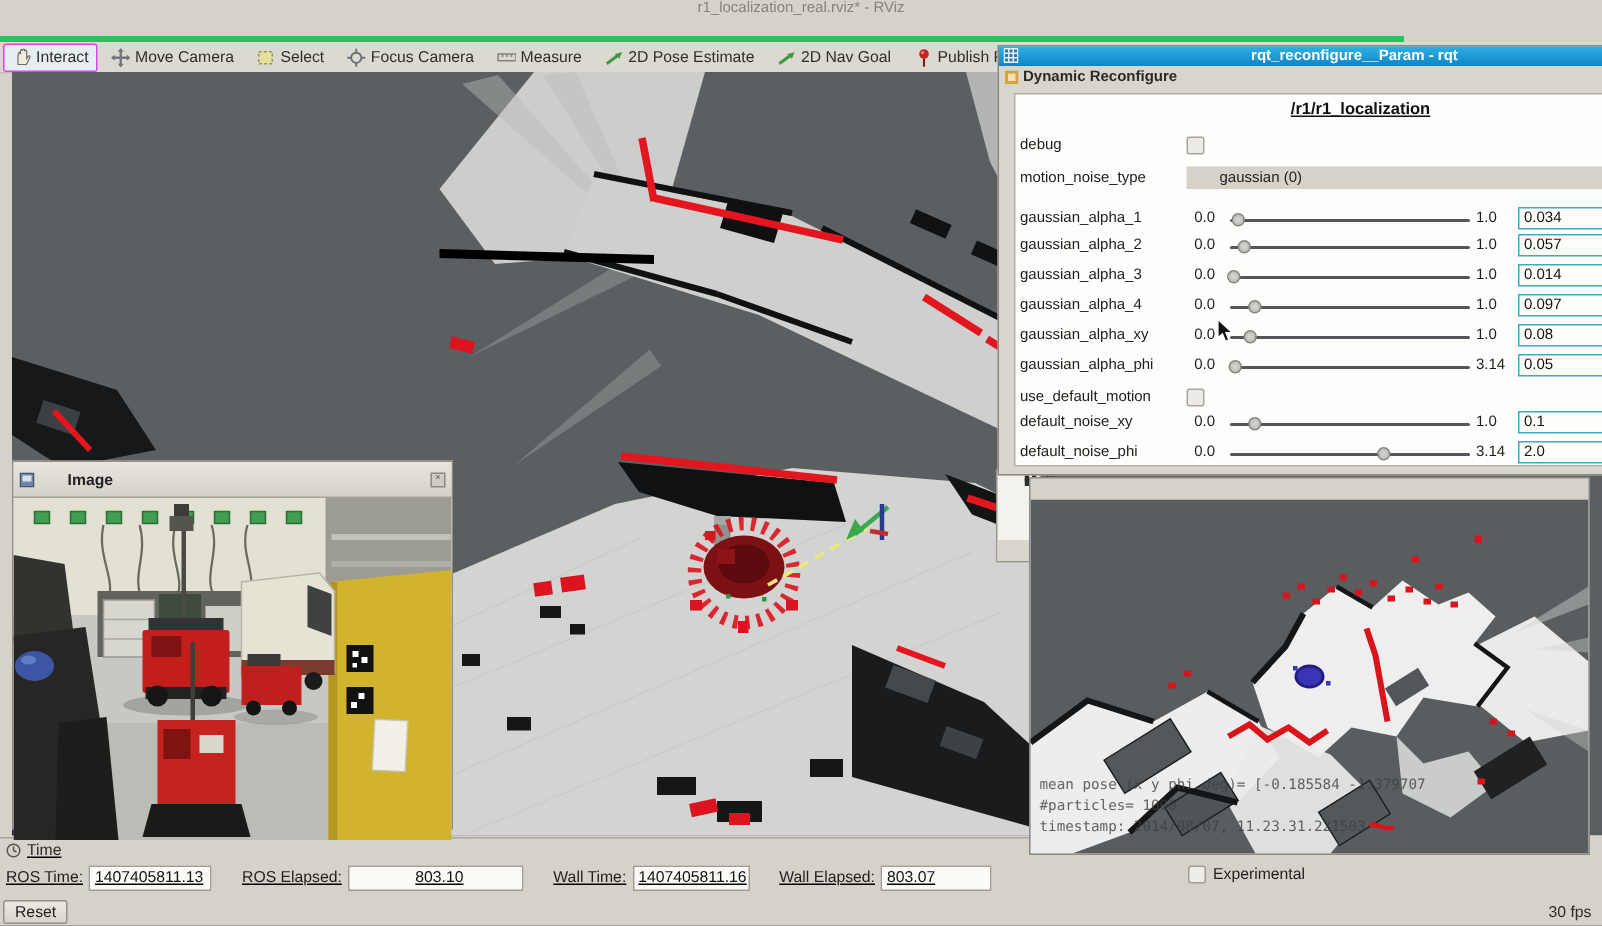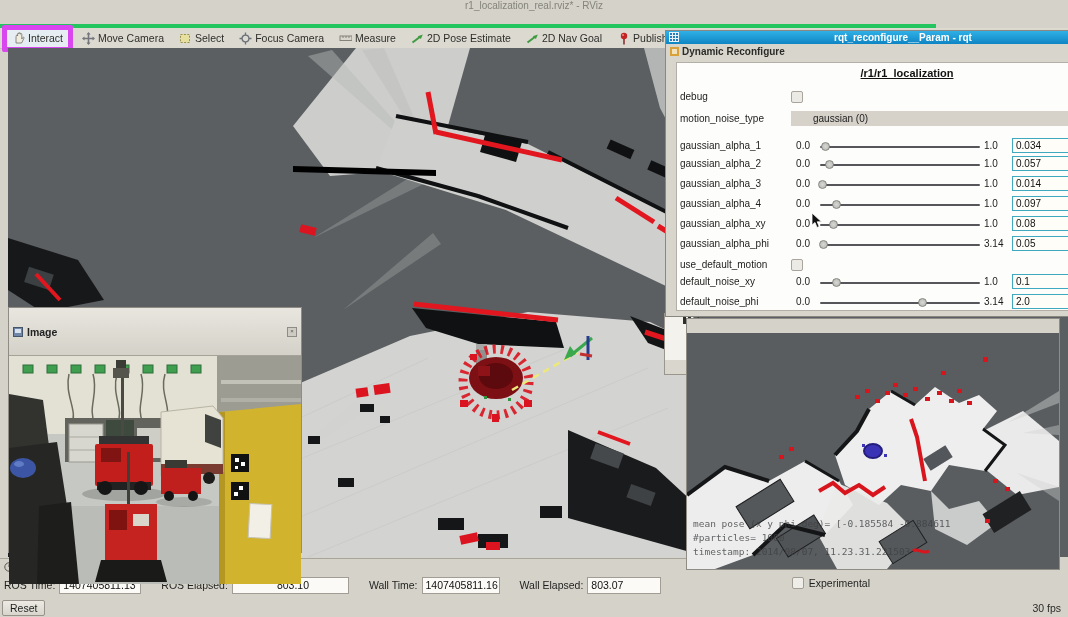--- a/index.html
+++ b/index.html
@@ -9,29 +9,29 @@
   
   .rviz-titlebar{position:absolute;left:0;top:0;width:1068px;height:12px;
     background:#d5d2ca;color:#84847b;font-size:10px;text-align:center;line-height:12px;}
   .menubar{position:absolute;left:0;top:24px;width:936px;height:16px;background:#22c55e;}
   .menu-item{display:inline-block;padding:0 9px;font-size:11.5px;color:#1f1f1d;line-height:16px;cursor:default;}
   .menu-item .u{text-decoration:underline;}
   .toolbar{position:absolute;left:0;top:28px;width:1068px;height:20px;background:#dcd9d1;
     border-bottom:1px solid #c2bfb7;display:flex;align-items:center;padding-left:2px;}
   .tb-btn{display:flex;align-items:center;gap:3px;height:17px;padding:0 5px;margin-right:3px;
     font-size:10.5px;color:#2e2e2a;border:1px solid transparent;border-radius:2px;}
-  .tb-btn.active{border:5px solid #d946ef;background:#e7eef3;}
+  .tb-btn.active{border:1px solid #d946ef;background:#e7eef3;}
   .tb-icon{display:inline-flex;width:13px;height:13px;align-items:center;justify-content:center;}
   
   #viewport{position:absolute;left:8px;top:48px;width:1060px;height:509px;z-index:1;}
   
   #image-panel{position:absolute;left:8px;top:307px;width:294px;height:246px;z-index:3;
     background:#d9d6ce;border:1px solid #8f8c85;box-sizing:border-box;}
   #image-panel .ptitle{height:15px;background:linear-gradient(#e9e6df,#d4d1c9);
-    display:flex;align-items:center;padding:16px 4px;border-bottom:1px solid #a5a29a;}
+    display:flex;align-items:center;padding:4px 4px;border-bottom:1px solid #a5a29a;gap:18px;}
   #image-panel .ptitle .txt{font-size:10.5px;font-weight:bold;color:#222;margin-left:4px;flex:1;}
   #image-panel .pbtn{width:8px;height:8px;border:1px solid #8f8c85;background:#cfccc4;font-size:6px;line-height:7px;text-align:center;color:#555;}
   
   #rqt{position:absolute;left:665px;top:30px;width:476px;height:287px;z-index:5;
     background:#d8d5cd;border:1px solid #8a8780;box-sizing:border-box;}
   #rqt .titlebar{height:13px;background:linear-gradient(#2fb0e6,#0f85c4);color:#fff;
     font-size:10px;font-weight:bold;text-align:center;line-height:13px;position:relative;}
   #rqt .titlebar .ticon{position:absolute;left:3px;top:1px;}
   #rqt .titlebar .tplus{position:absolute;right:8px;top:0;color:#ffd9a0;font-size:10px;}
   #rqt .dockbar{height:14px;display:flex;align-items:center;padding:0 4px;font-size:10px;color:#2b2b28;position:relative;}
@@ -64,21 +64,21 @@
     background:#d5d2ca;border:1px solid #8f8c85;box-sizing:border-box;}
   #mrpt .titlebar{height:14px;display:flex;align-items:center;padding:0 4px;position:relative;}
   #mrpt .titlebar .txt{flex:1;text-align:center;font-size:10px;font-weight:bold;color:#77776f;}
   #mrpt .wbtns{position:absolute;right:4px;top:1px;font-size:8px;color:#9a9a92;letter-spacing:2px;}
   #mrpt .map{position:absolute;left:0;top:14px;width:372px;height:236px;}
   #mrpt .overlay{position:absolute;left:6px;top:198px;width:362px;z-index:6;
     font-family:"DejaVu Sans Mono",monospace;font-size:9.5px;line-height:14px;
     color:rgba(62,64,66,0.8);white-space:nowrap;overflow:hidden;}
   
   #time-panel{position:absolute;left:0;top:558px;width:880px;height:41px;z-index:2;
-    background:#d5d2ca;border-top:1px solid #a8a59d;}
+    background:#d5d2ca;border-top:1px solid #a8a59d;text-decoration:underline;}
   #time-panel .thead{display:flex;align-items:center;gap:4px;padding:1px 0 0 4px;
     font-size:10.5px;color:#2b2b28;height:14px;}
   #time-fields{display:flex;align-items:center;padding-left:4px;height:22px;}
   .tfield{display:flex;align-items:center;margin-right:20px;}
   .tfield .tlabel{font-size:10.5px;color:#1f1f1d;margin-right:4px;}
   .tfield .tvalue{height:15px;background:#fbfaf7;border:1px solid #a19d95;
     font-size:10.5px;line-height:15px;padding:0 3px;color:#111;}
   #experimental{position:absolute;right:10px;top:18px;display:flex;align-items:center;gap:5px;
     font-size:10.5px;color:#1f1f1d;}
   #experimental .cb{width:10px;height:10px;background:#efede7;border:1px solid #a19d95;border-radius:2px;}
@@ -448,21 +448,21 @@
         <rect x="102" y="114" width="5" height="4"></rect>
         <path d="M226,218 C230,214 236,222 242,218" stroke="#d8151d" stroke-width="3" fill="none"></path>
       </g>
       <g>
         <ellipse cx="186" cy="118" rx="9" ry="7" fill="#3b33b6" stroke="#241d7e" stroke-width="2"></ellipse>
         <rect x="175" y="111" width="3" height="3" fill="#3b33b6"></rect>
           <rect x="197" y="121" width="3" height="3" fill="#3b33b6"></rect>
       </g>
     </svg>
     <div class="overlay">
-      <div>mean pose (x y phi deg)= [-0.185584 -0.884611</div>
+      <div>mean pose (x y phi deg)= [-0.185584 -1.379707</div>
       <div>#particles=     1000</div>
       <div>timestamp: 2014/08/07, 11.23.31.221503</div>
     </div>
   </div>
 
   <div id="rqt">
     <div class="titlebar">
       <svg class="ticon" width="10" height="10">
         <rect width="10" height="10" fill="#e8f2fa"></rect>
         <rect x="1" y="1" width="2" height="2" fill="#2a7ab8"></rect>

